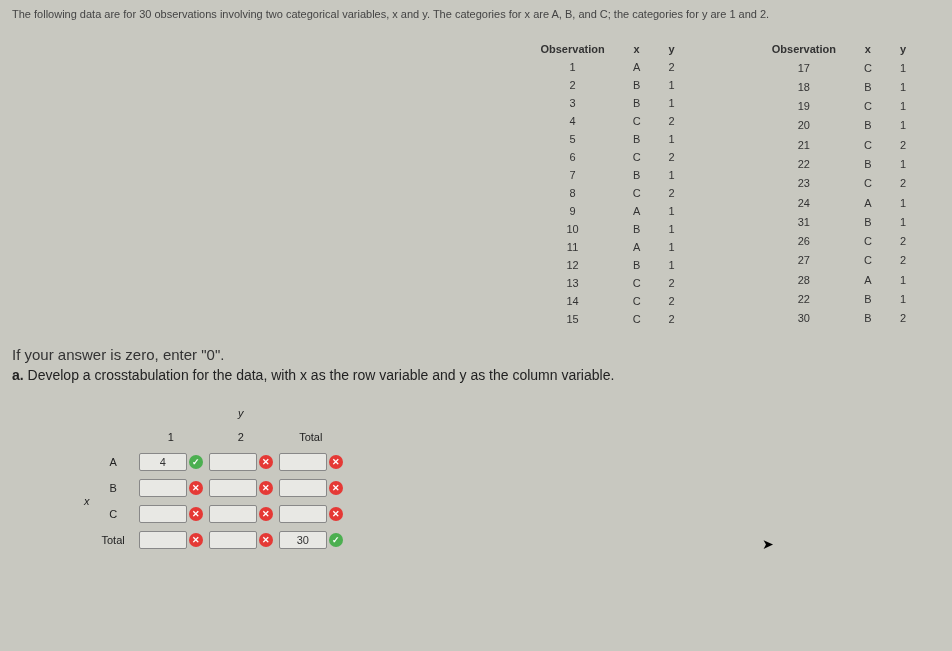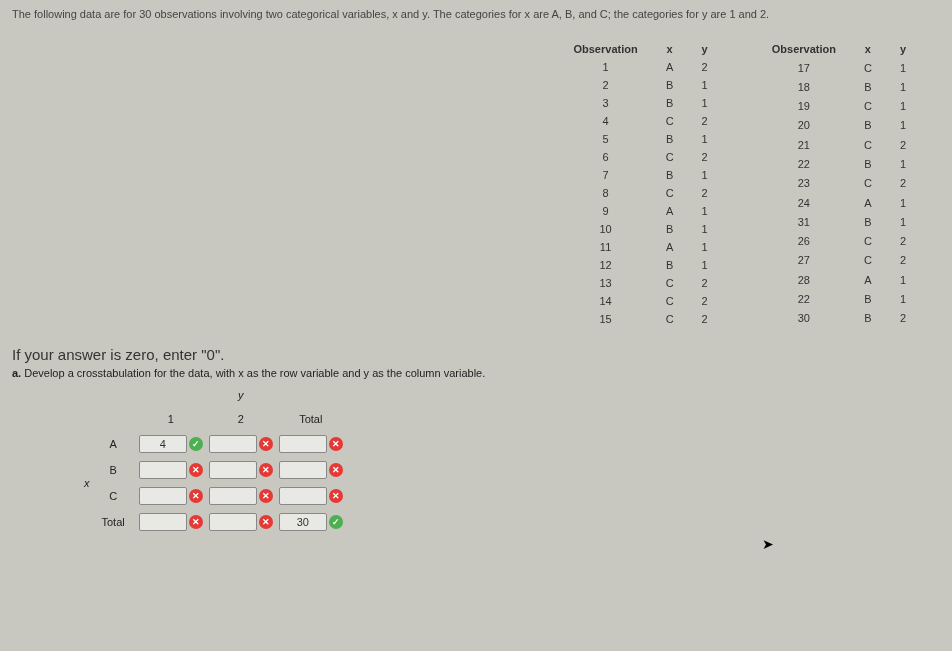--- a/index.html
+++ b/index.html
@@ -14,36 +14,36 @@
       position: relative;
     }
     .intro {
       font-size: 11px;
       color: #444;
       margin-bottom: 20px;
     }
     .data-section {
       display: flex;
       justify-content: flex-end;
-      gap: 36px;
+      gap: 69px;
       padding-right: 20px;
       margin-bottom: 18px;
     }
     .data-table {
       border-collapse: collapse;
       font-size: 11px;
       color: #333;
     }
     .data-table th, .data-table td {
       padding: 3px 14px;
       text-align: center;
     }
     .data-table th { font-weight: bold; }
     .instr { font-size: 15px; color: #333; margin: 4px 0; }
-    .part-a { font-size: 11px; }
+    .part-a { font-size: 14px; margin-bottom: 14px; }
     .part-a b { font-weight: bold; }
     .crosstab {
       margin-left: 60px;
       border-collapse: separate;
       border-spacing: 6px 8px;
       font-size: 11px;
     }
     .crosstab th { font-weight: normal; text-align: center; padding: 2px 6px; }
     .crosstab td { text-align: center; }
     .axis-label { font-style: italic; font-weight: bold; }

